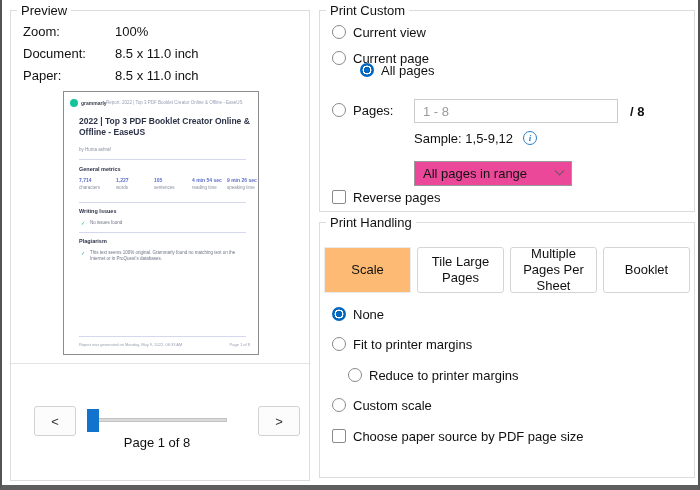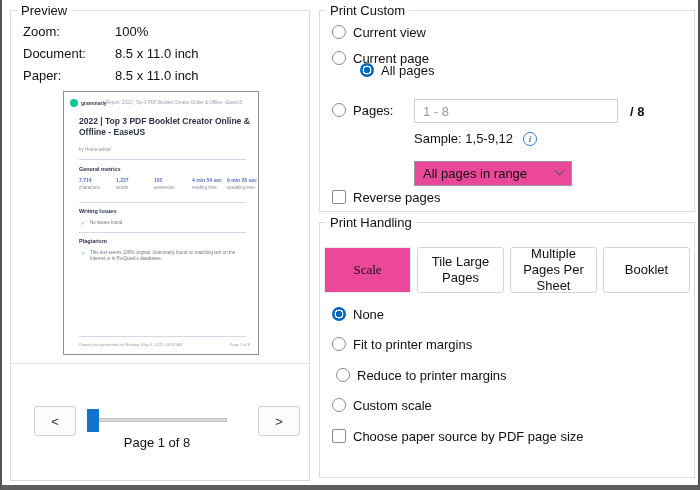--- a/index.html
+++ b/index.html
@@ -113,21 +113,21 @@
     left: 94px; top: 88px;
     width: 204px; height: 24px;
     border: 1px solid #cccccc;
     padding: 0 8px;
     font-family: inherit;
     font-size: 13px;
     color: #9a9a9a;
     background: #fff;
   }
   .pages-suffix { position: absolute; left: 310px; top: 93px; font-weight: bold; white-space: nowrap; }
-  .sample-row { position: absolute; left: 94px; top: 120px; display: flex; align-items: flex-end; gap: 10px; }
+  .sample-row { position: absolute; left: 94px; top: 120px; display: flex; align-items: flex-start; gap: 10px; }
   .info-icon {
     width: 14px; height: 14px; border-radius: 50%;
     border: 1px solid #2a7fc9; color: #2a7fc9;
     font-size: 9px; font-style: italic; font-weight: bold;
     display: flex; align-items: center; justify-content: center;
     font-family: "Liberation Serif", serif;
   }
   .subset-label { position: absolute; left: 16px; top: 156px; margin-top: 48px; }
   .dropdown {
     position: absolute;
@@ -162,24 +162,23 @@
     font-family: inherit;
     font-size: 13px;
     color: #111;
     display: flex; align-items: center; justify-content: center;
     text-align: center;
     line-height: 16px;
     padding: 2px 6px;
     cursor: pointer;
   }
   .tab-btn.selected {
-    background: #ec4899;
+    background: #fdba74;
     border: 1px solid #ebebeb;
     border-radius: 0;
-    font-family: Liberation Serif, serif;
   }
 </style>
 </head>
 <body>
 
 <div class="dialog">
 
   <div class="group" style="left:8px; top:10px; width:300px; height:471px;">
     <span class="legend">Preview</span>
 
@@ -303,21 +302,21 @@
     </div>
 
     <div class="opt-row" style="left:12px; top:83px;">
       <span class="radio checked"></span>
       <span class="opt-label">None</span>
     </div>
     <div class="opt-row" style="left:12px; top:113px;justify-content:space-between;">
       <span class="radio"></span>
       <span class="opt-label">Fit to printer margins</span>
     </div>
-    <div class="opt-row" style="left:16px; top:144px;">
+    <div class="opt-row" style="left:28px; top:144px;">
       <span class="radio"></span>
       <span class="opt-label">Reduce to printer margins</span>
     </div>
     <div class="opt-row" style="left:12px; top:174px;">
       <span class="radio"></span>
       <span class="opt-label">Custom scale</span>
     </div>
 
     <div class="opt-row" style="left:12px; top:205px;">
       <span class="checkbox"></span>

